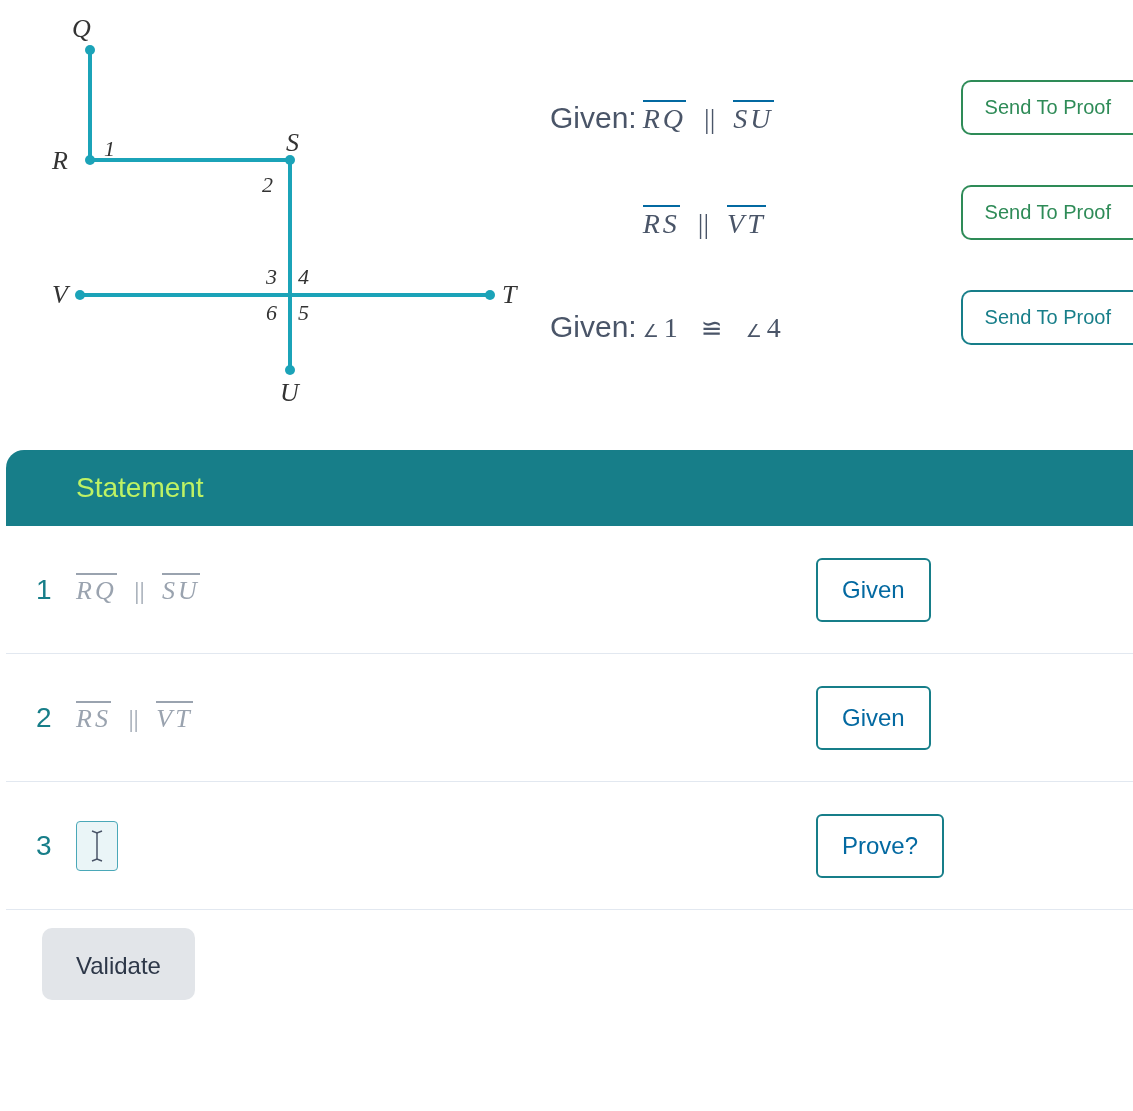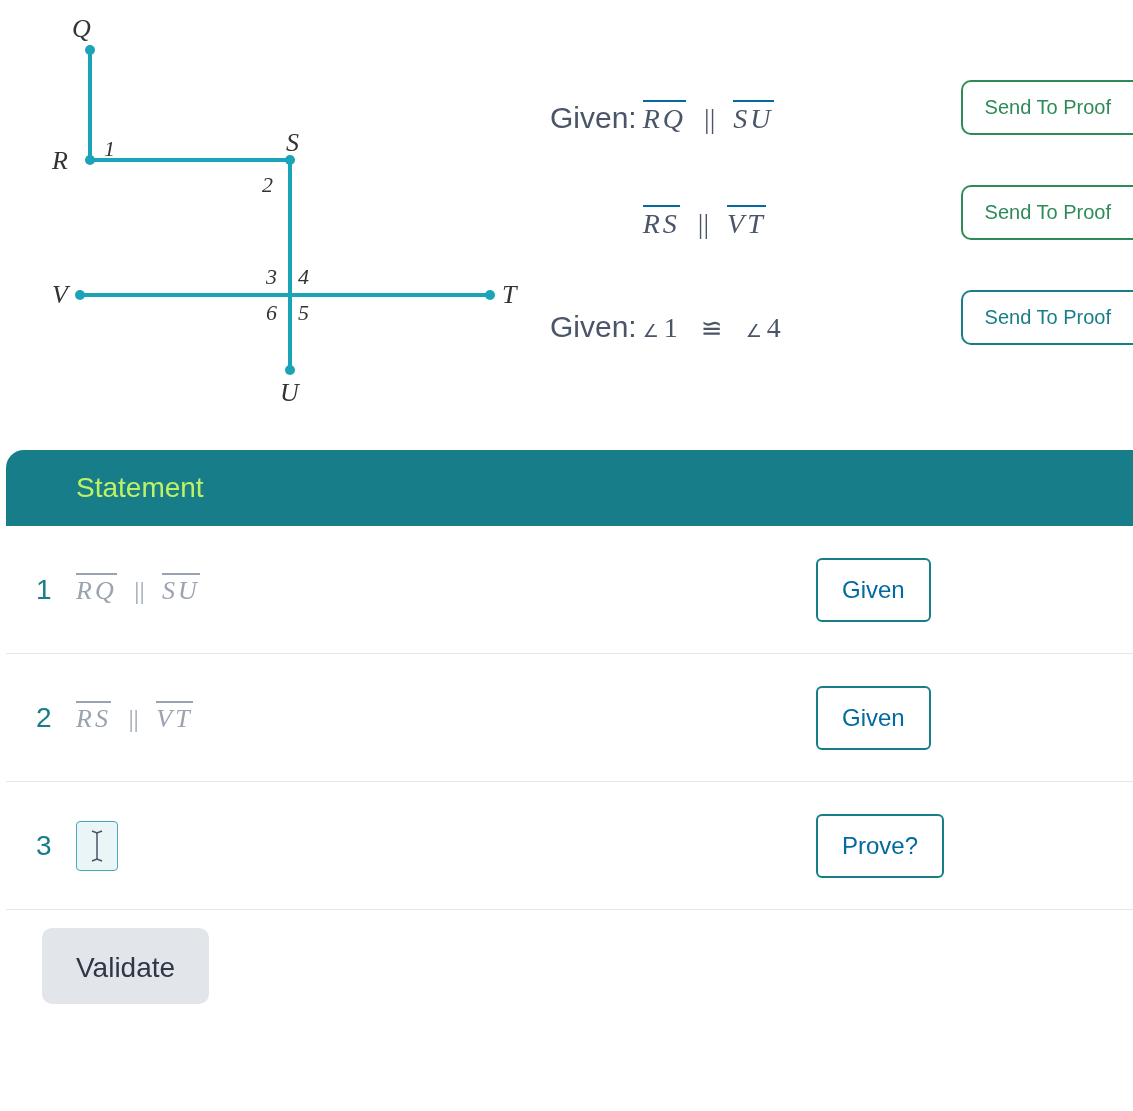--- a/index.html
+++ b/index.html
@@ -151,21 +151,21 @@
     background: #eaf5f7;
     border-radius: 4px;
   }
   .cursor-input svg { display:block; }
   .validate-wrap { padding: 18px 0 0 36px; }
   .validate-btn {
     background: #e2e5e9;
     color: #2d3748;
     border: none;
     border-radius: 10px 10px 0 0;
-    font-size: 28px;
+    font-size: 24px;
     padding: 24px 34px 20px 34px;
     cursor: pointer;
     border-bottom-left-radius: 10px;
     border-bottom-right-radius: 10px;
   }
 </style>
 </head>
 <body>
 
 <div class="top">

